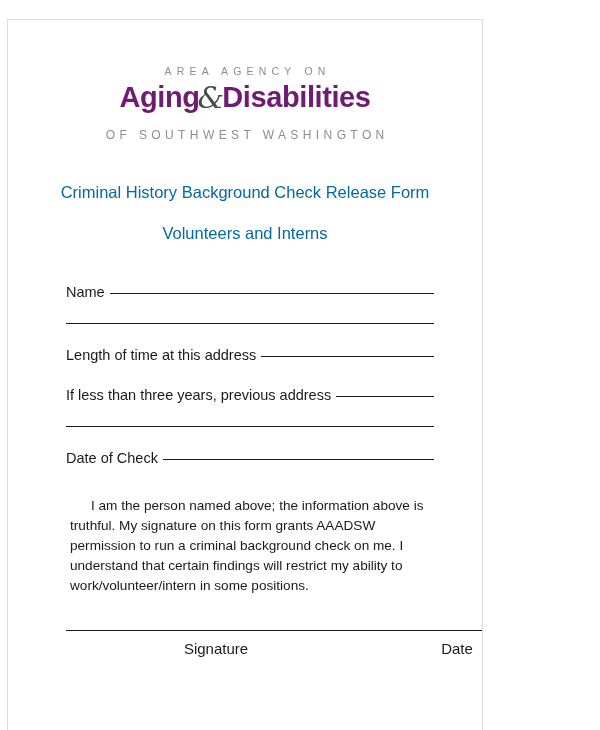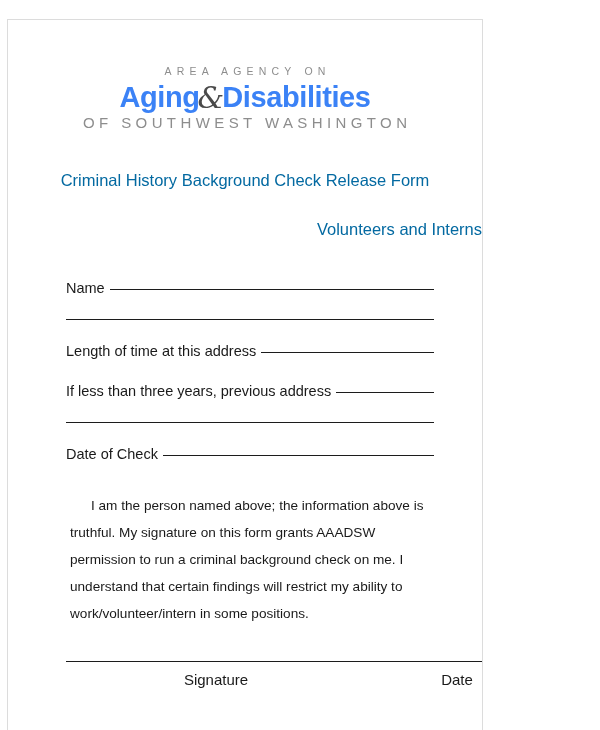--- a/index.html
+++ b/index.html
@@ -42,53 +42,53 @@
     line-height: 14px;
   }
   .logo-mid {
     margin-top: 3px;
     line-height: 30px;
     white-space: nowrap;
   }
   .logo-word {
     font-size: 29px;
     font-weight: 700;
-    color: #3b82f6;
+    color: #701a75;
     letter-spacing: -0.4px;
     vertical-align: middle;
   }
   .logo-amp {
     font-family: "DejaVu Serif", serif;
     font-size: 30px;
     font-style: italic;
     font-weight: 400;
     color: #4a4a4a;
     vertical-align: middle;
     margin: 0 -2px;
     position: relative;
     top: 1px;
   }
   .logo-bot {
-    margin-top: 4px;
-    font-size: 15px;
+    margin-top: 16px;
+    font-size: 12px;
     letter-spacing: 4.4px;
     color: #8d8d8d;
     text-indent: 4.4px;
     line-height: 14px;
   }
 
   
   .doc-title {
     text-align: center;
     font-size: 16.5px;
     color: #0369a1;
     line-height: 20px;
   }
   .title-1 { margin-top: 40px; }
-  .title-2 { margin-top: 29px; text-align: right; }
+  .title-2 { margin-top: 21px; }
 
   
   .form-body {
     margin-top: 40px;
     padding-left: 58px;
     padding-right: 48px;
   }
   .field-row {
     font-size: 14.5px;
     color: #1a1a1a;
@@ -118,21 +118,21 @@
   .r-dob        { width: 360px; }
 
   .row-cont { margin-bottom: 22px; }
 
   
   .statement {
     margin-top: 28px;
     padding-left: 62px;
     padding-right: 47px;
     font-size: 13.6px;
-    line-height: 27px;
+    line-height: 20px;
     color: #1a1a1a;
     text-align: left;
     text-indent: 21px;
   }
 
   
   .sign-block {
     margin-top: 34px;
     padding-left: 58px;
     padding-right: 40px;

